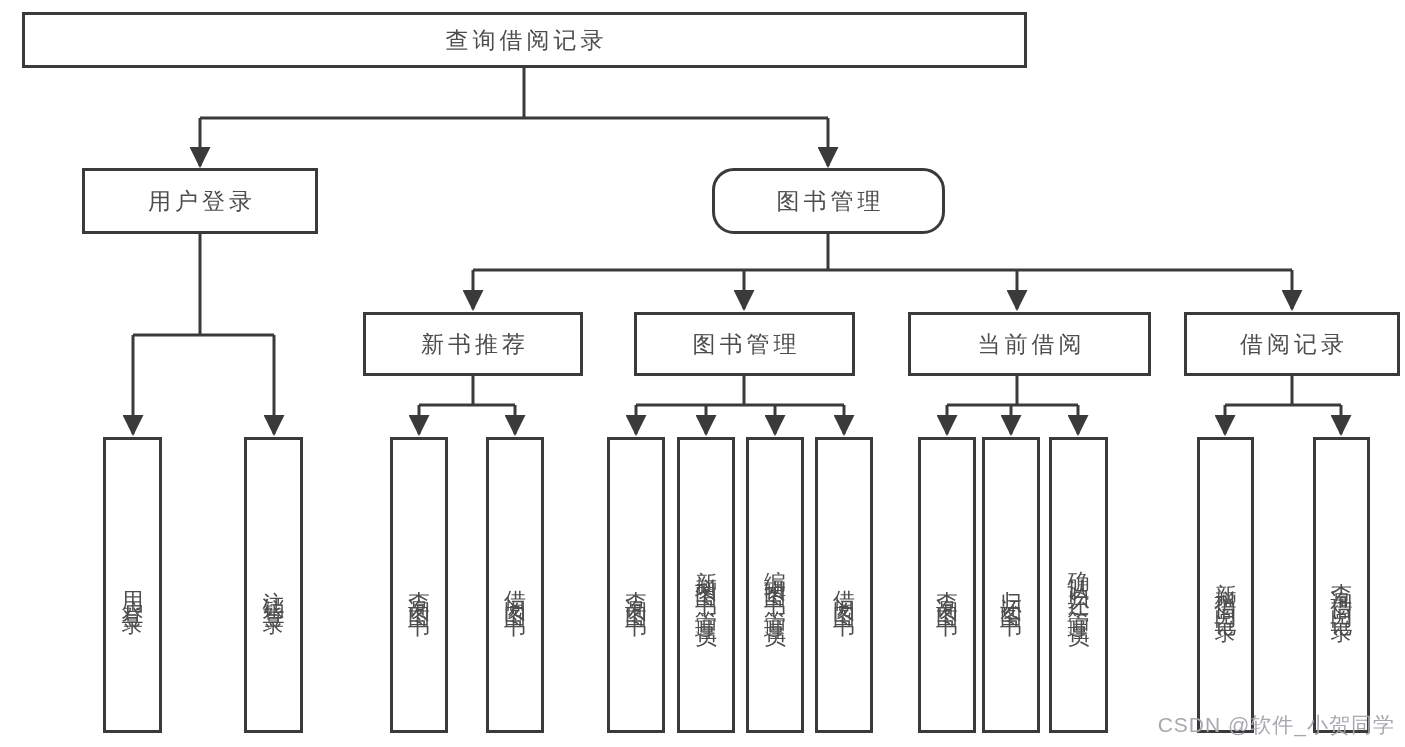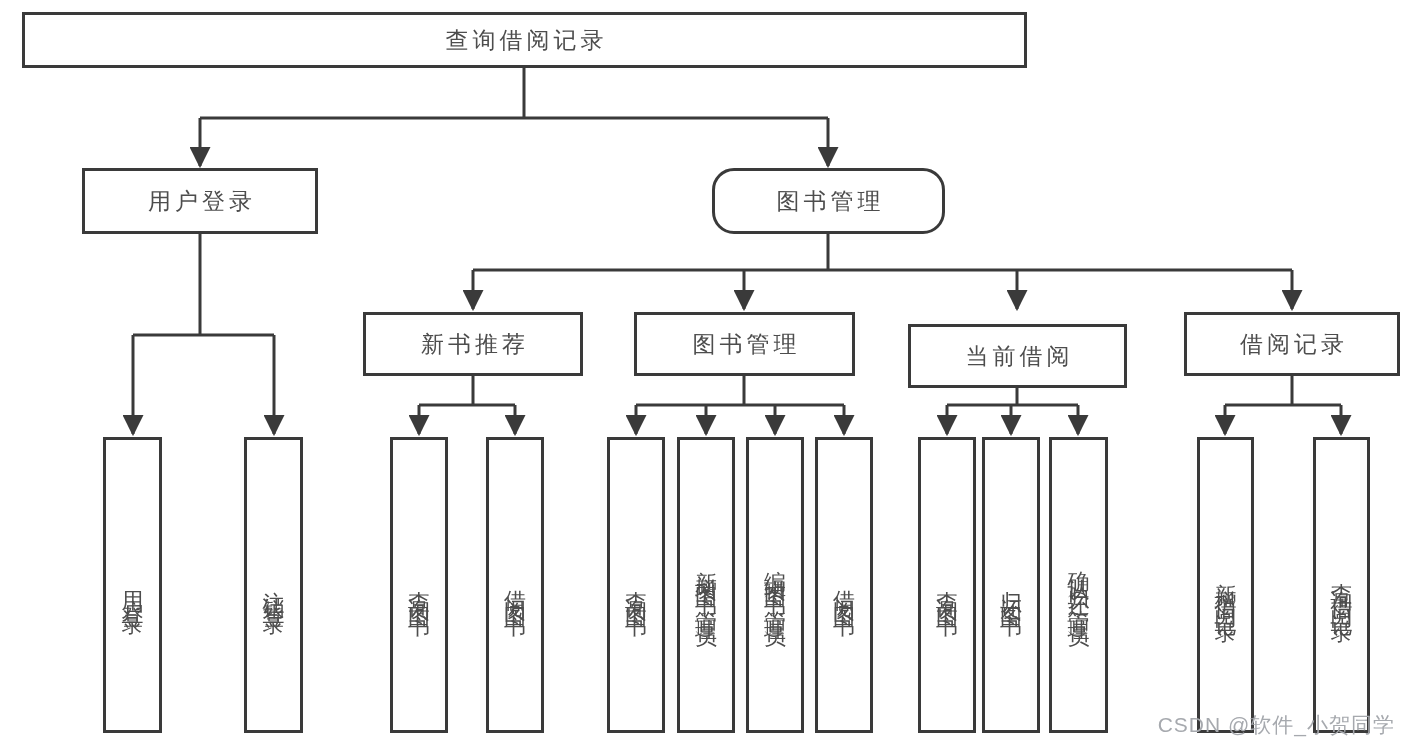--- a/index.html
+++ b/index.html
@@ -104,21 +104,21 @@
     </g>
   </svg>
 
   <div class="node hbox" style="left:22px; top:12px; width:1005px; height:56px;">查询借阅记录</div>
 
   <div class="node hbox" style="left:82px; top:168px; width:236px; height:66px;">用户登录</div>
   <div class="node hbox" style="left:712px; top:168px; width:233px; height:66px;border-radius:22px;">图书管理</div>
 
   <div class="node hbox" style="left:363px; top:312px; width:220px; height:64px;">新书推荐</div>
   <div class="node hbox" style="left:634px; top:312px; width:221px; height:64px;">图书管理</div>
-  <div class="node hbox" style="left:908px; top:312px; width:219px; height:64px;margin-top:12px;">当前借阅</div>
+  <div class="node hbox" style="left:908px; top:312px; width:243px; height:64px;">当前借阅</div>
   <div class="node hbox" style="left:1184px; top:312px; width:216px; height:64px;">借阅记录</div>
 
   <div class="node vbox" style="left:103px; top:437px; width:59px; height:296px;">用户登录</div>
   <div class="node vbox" style="left:244px; top:437px; width:59px; height:296px;">注销登录</div>
 
   <div class="node vbox" style="left:390px; top:437px; width:58px; height:296px;">查询图书</div>
   <div class="node vbox" style="left:486px; top:437px; width:58px; height:296px;">借阅图书</div>
 
   <div class="node vbox" style="left:607px; top:437px; width:58px; height:296px;">查询图书</div>
   <div class="node vbox" style="left:677px; top:437px; width:58px; height:296px;">新增图书（管理员）</div>

